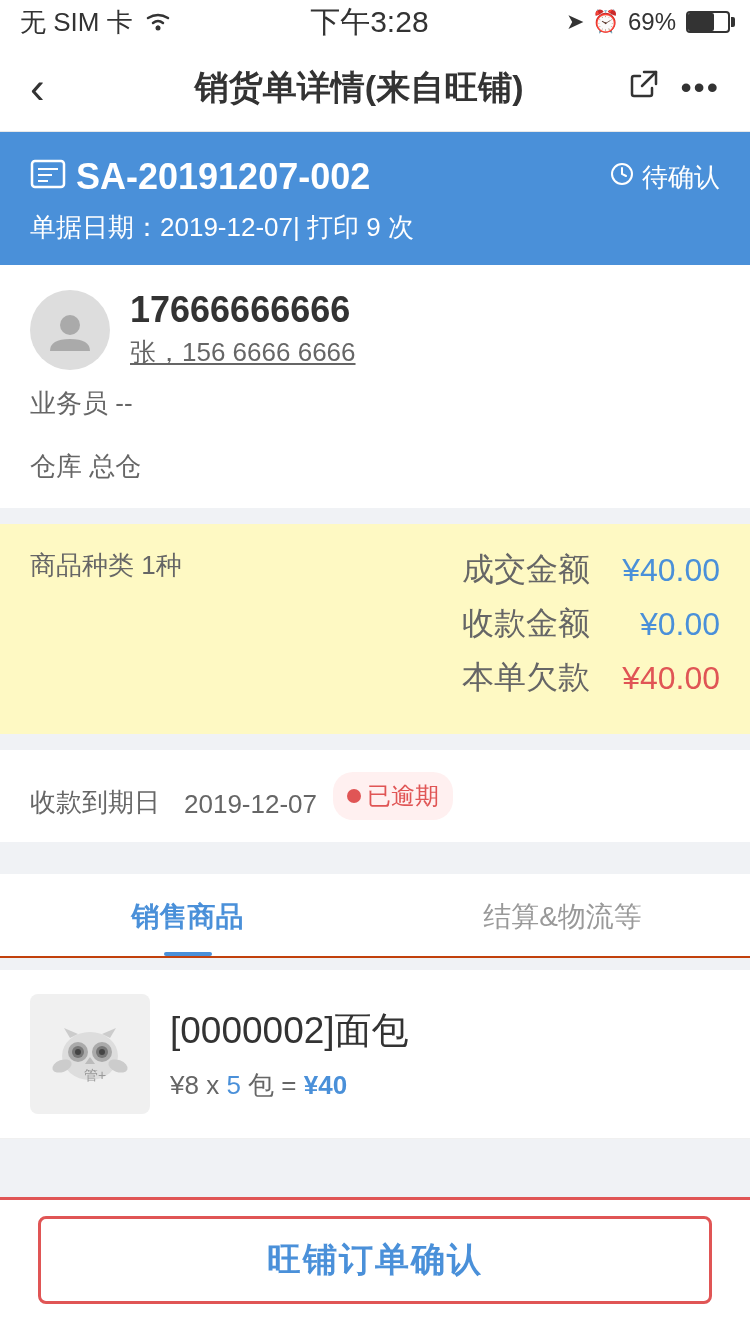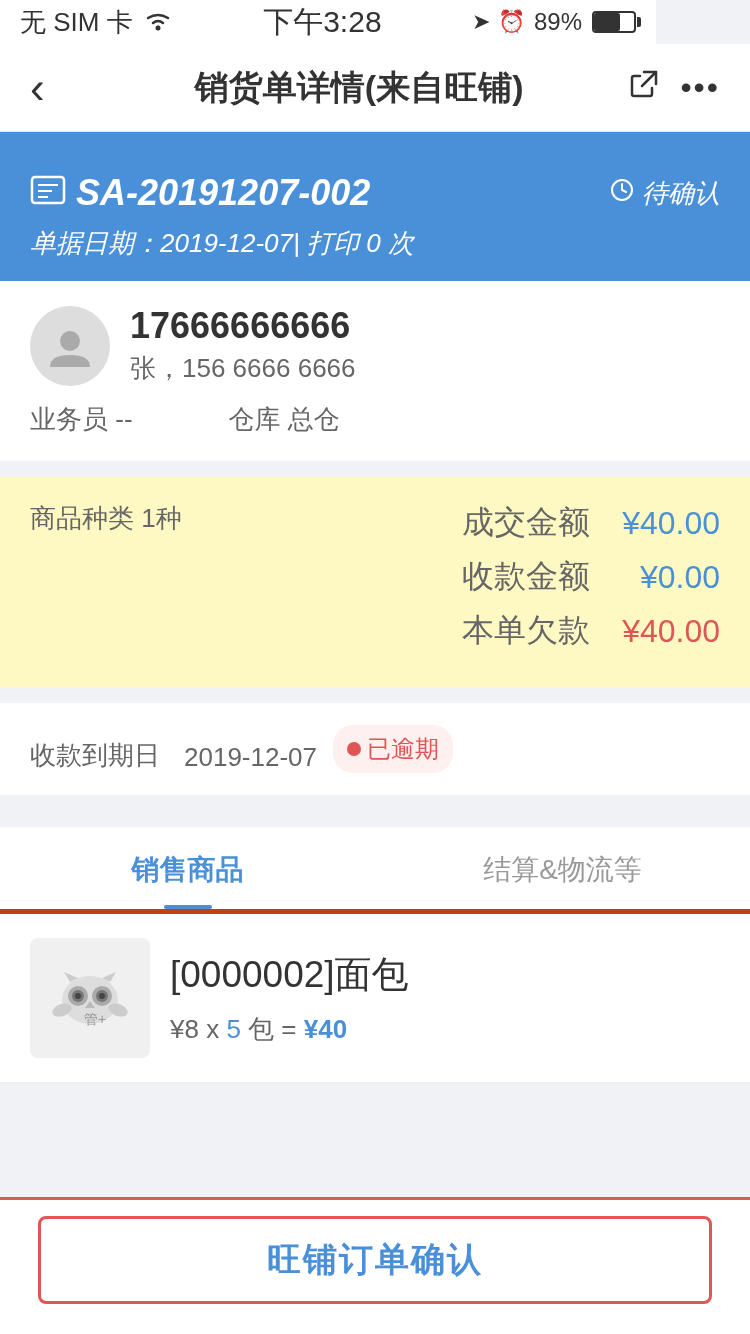--- a/index.html
+++ b/index.html
@@ -8,21 +8,21 @@
       width: 750px;
       min-height: 1334px;
       background: #f0f2f5;
       font-family: -apple-system, 'PingFang SC', 'Helvetica Neue', sans-serif;
       font-size: 28px;
       color: #333;
     }
 
     
     .status-bar {
-      width: 656px;
+      width: 750px;
       height: 44px;
       background: #fff;
       display: flex;
       align-items: center;
       justify-content: space-between;
       padding: 0 20px;
       font-size: 26px;
       font-weight: 500;
     }
     .status-left {
@@ -91,23 +91,22 @@
     }
     .nav-actions {
       display: flex;
       align-items: center;
       gap: 20px;
     }
 
     
     .order-header {
       background: #4a90d9;
-      padding: 40px 30px 20px;
+      padding: 24px 30px 20px;
       margin-bottom: 0;
-      font-style: italic;
     }
     .order-header-top {
       display: flex;
       align-items: center;
       justify-content: space-between;
       margin-bottom: 12px;
     }
     .order-id {
       font-size: 36px;
       font-weight: 700;
@@ -160,25 +159,27 @@
     }
     .customer-phone {
       font-size: 36px;
       font-weight: 600;
       color: #333;
     }
     .customer-name {
       font-size: 26px;
       color: #666;
       margin-top: 4px;
+      text-decoration: underline;
     }
     .customer-meta {
       display: flex;
-      gap: 96px;
+      gap: 28px;
       margin-top: 16px;
+      flex-direction: column;
     }
     .meta-item {
       font-size: 26px;
       color: #666;
     }
     .meta-value {
       color: #333;
     }
 
     
@@ -247,22 +248,22 @@
       height: 14px;
       background: #e05555;
       border-radius: 50%;
       display: inline-block;
     }
 
     
     .tabs {
       background: #fff;
       display: flex;
-      border-bottom: 5px solid #c2410c;
-      margin-bottom: 0;
+      border-bottom: 2px solid #c2410c;
+      margin-bottom: 12px;
     }
     .tab {
       flex: 1;
       text-align: center;
       padding: 24px 0 20px;
       font-size: 28px;
       cursor: pointer;
       color: #999;
       position: relative;
     }
@@ -378,21 +379,21 @@
         <path d="M10 14 Q15 10 20 14" fill="none" stroke="#333" stroke-width="2.5" stroke-linecap="round"></path>
         <path d="M5 9 Q15 3 25 9" fill="none" stroke="#333" stroke-width="2.5" stroke-linecap="round"></path>
         <circle cx="15" cy="19" r="2.5" fill="#333"></circle>
       </svg>
     </span>
   </div>
   <div class="status-center">下午3:28</div>
   <div class="status-right">
     <span style="font-size:22px;">➤</span>
     <span style="font-size:22px;">⏰</span>
-    <span>89%</span>
+    <span>69%</span>
     <div class="battery-icon">
       <div class="battery-fill"></div>
     </div>
   </div>
 </div>
 
 <div class="nav-bar">
   <div class="nav-back" style="font-size:44px; font-weight:300;">‹</div>
   <div class="nav-title">销货单详情(来自旺铺)</div>
   <div class="nav-actions">
@@ -424,21 +425,21 @@
       <span>
         <svg width="24" height="24" viewBox="0 0 24 24" fill="none">
           <circle cx="12" cy="12" r="10" stroke="white" stroke-width="2"></circle>
           <path d="M12 6 L12 12 L16 14" stroke="white" stroke-width="2" stroke-linecap="round"></path>
         </svg>
       </span>
       <span>待确认</span>
     </div>
   </div>
   <div class="order-date-info">
-    <span>单据日期：</span><span>2019-12-07</span><span>| 打印 0 次</span>
+    <span>单据日期：</span><span>2019-12-07</span><span>| 打印 9 次</span>
   </div>
 </div>
 
 <div class="customer-section card">
   <div class="customer-row">
     <div class="avatar">
       <svg width="50" height="50" viewBox="0 0 50 50" fill="none">
         <circle cx="25" cy="20" r="10" fill="#aaa"></circle>
         <path d="M5 46 Q5 34 25 34 Q45 34 45 46" fill="#aaa"></path>
       </svg>

